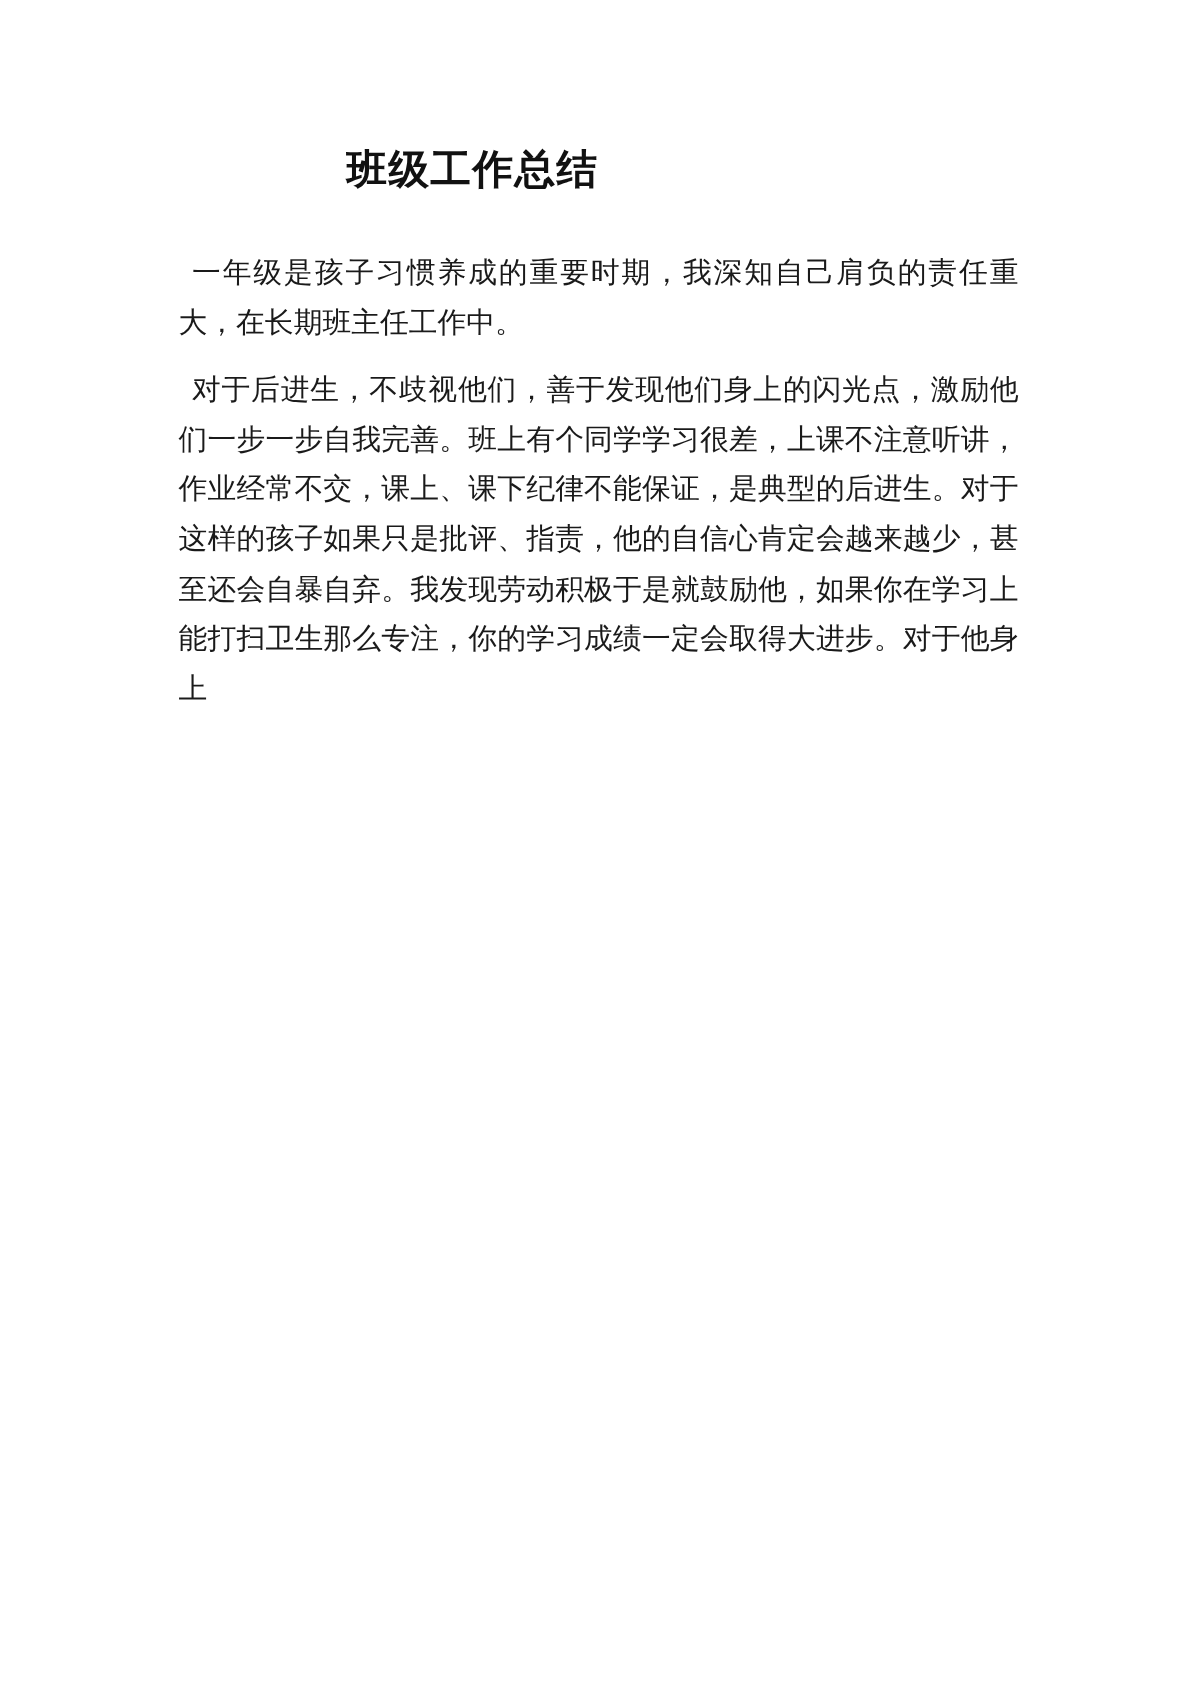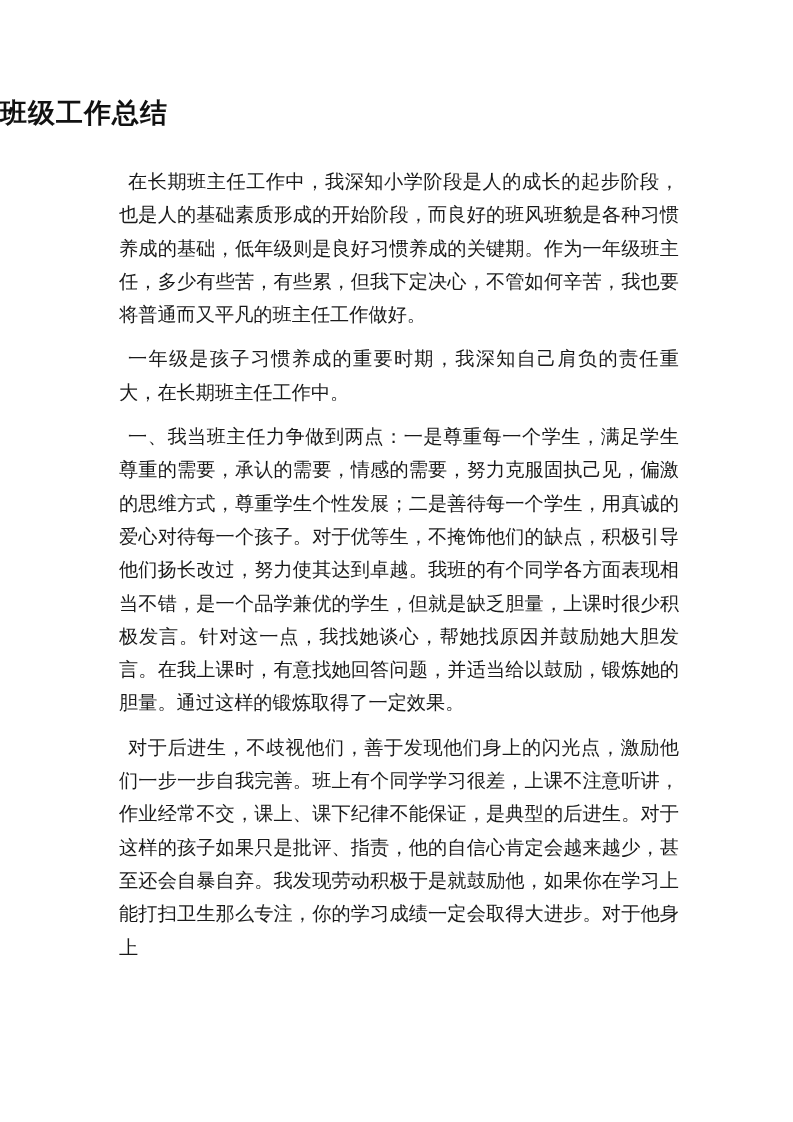--- a/index.html
+++ b/index.html
@@ -1,34 +1,32 @@
 <!DOCTYPE html>
 <html><head>
 <meta charset="utf-8">
 <style>
   html, body { margin: 0; padding: 0; background: #ffffff; }
   body { width: 793px; height: 1122px; position: relative; overflow: hidden; }
   .page { position: absolute; left: 0; top: 0; width: 793px; height: 1122px; background: #fff; }
   .title {
-    position: absolute; left: 0; top: 95px; width: 630px; 
+    position: absolute; left: 0; top: 95px; width: 630px; text-align: center;
     font-family: "DejaVu Serif", "Liberation Serif", serif;
     font-size: 27px; font-weight: bold; color: #111; letter-spacing: 1px;
   }
   .body {
     position: absolute; left: 119px; top: 165px; width: 560px;
     font-family: "DejaVu Serif", "Liberation Serif", serif;
     font-size: 19.2px; line-height: 33.3px; color: #1a1a1a;
     text-align: justify; text-justify: inter-ideograph;
   }
   .body p { margin: 0 0 11px 0; text-indent: 9px; }
 </style>
 </head>
 <body>
 
 <div class="page">
   <div class="title">班级工作总结</div>
   <div class="body">
-    <p>在长期班主任工作中，我深知小学阶段是人的成长的起步阶段，也是人的基础素质形成的开始阶段，而良好的班风班貌是各种习惯养成的基础，低年级则是良好习惯养成的关键期。作为一年级班主任，多少有些苦，有些累，但我下定决心，不管如何辛苦，我也要将普通而又平凡的班主任工作做好。</p>
     <p>一年级是孩子习惯养成的重要时期，我深知自己肩负的责任重大，在长期班主任工作中。</p>
-    <p>一、我当班主任力争做到两点：一是尊重每一个学生，满足学生尊重的需要，承认的需要，情感的需要，努力克服固执己见，偏激的思维方式，尊重学生个性发展；二是善待每一个学生，用真诚的爱心对待每一个孩子。对于优等生，不掩饰他们的缺点，积极引导他们扬长改过，努力使其达到卓越。我班的有个同学各方面表现相当不错，是一个品学兼优的学生，但就是缺乏胆量，上课时很少积极发言。针对这一点，我找她谈心，帮她找原因并鼓励她大胆发言。在我上课时，有意找她回答问题，并适当给以鼓励，锻炼她的胆量。通过这样的锻炼取得了一定效果。</p>
     <p>对于后进生，不歧视他们，善于发现他们身上的闪光点，激励他们一步一步自我完善。班上有个同学学习很差，上课不注意听讲，作业经常不交，课上、课下纪律不能保证，是典型的后进生。对于这样的孩子如果只是批评、指责，他的自信心肯定会越来越少，甚至还会自暴自弃。我发现劳动积极于是就鼓励他，如果你在学习上能打扫卫生那么专注，你的学习成绩一定会取得大进步。对于他身上</p>
   </div>
 </div>
 
 </body></html>

